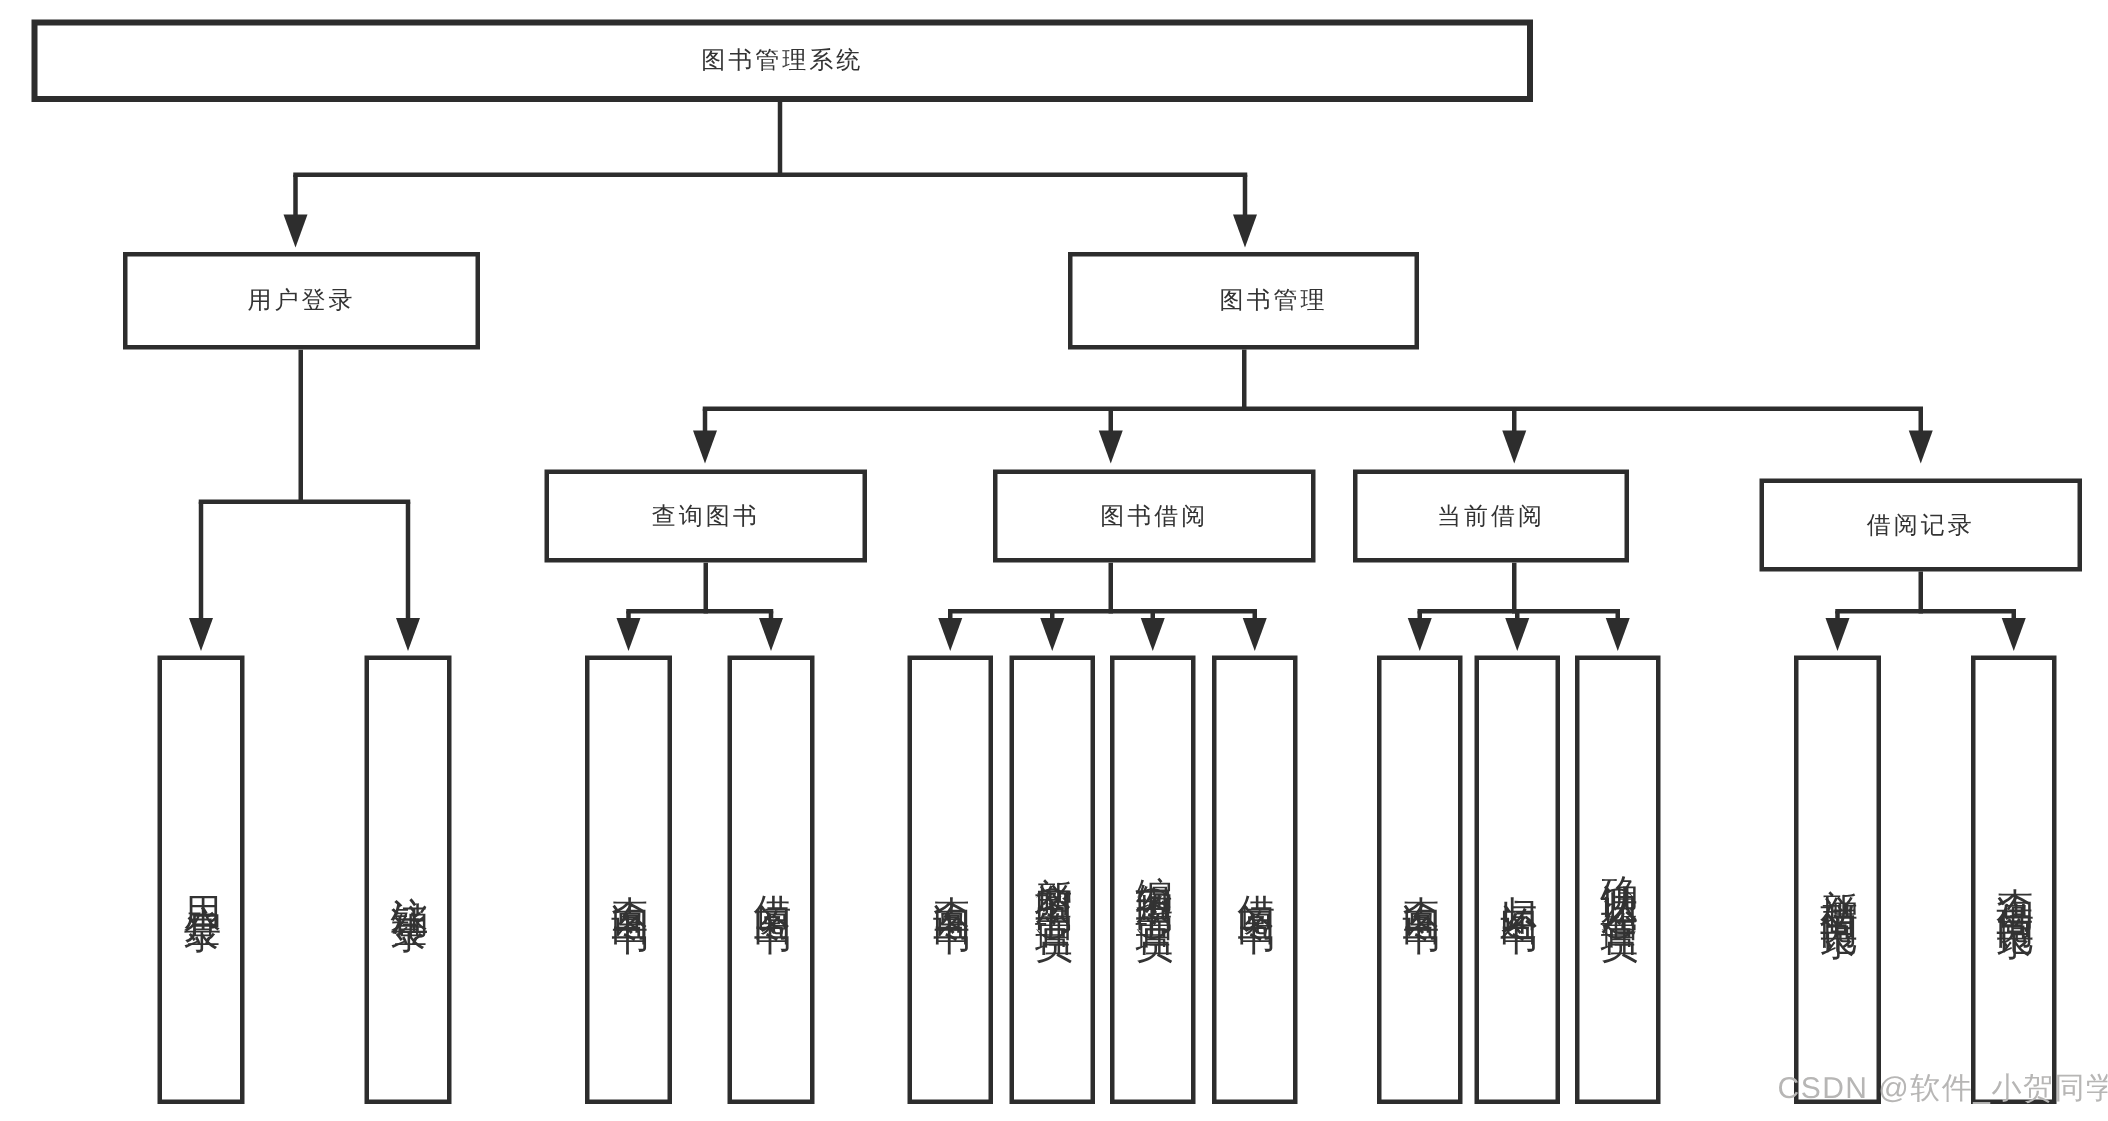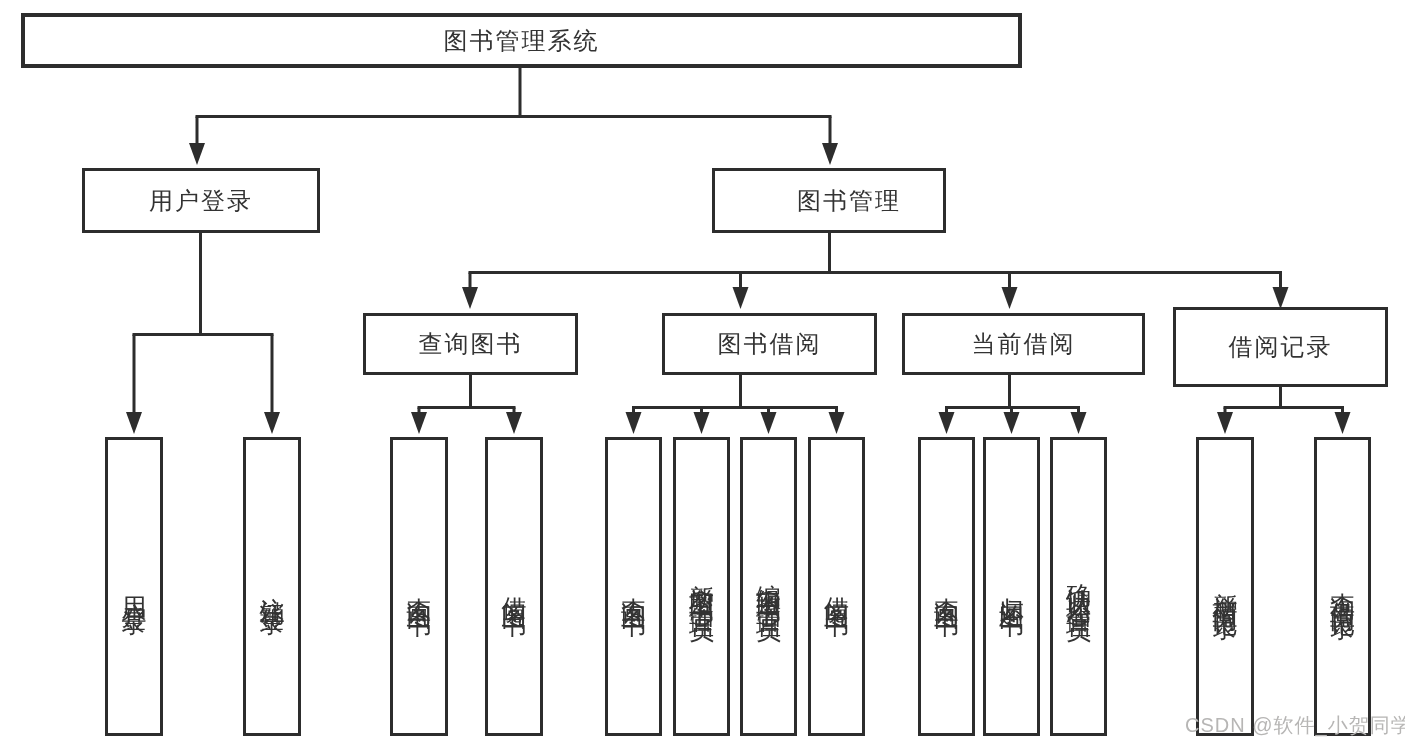--- a/index.html
+++ b/index.html
@@ -11,33 +11,33 @@
   }
   .connectors { position:absolute; left:0; top:0; width:1405px; height:747px; }
   .connectors line { stroke:var(--line,#2d2d2d); stroke-width:3; }
   .connectors path { fill:var(--line,#2d2d2d); stroke:none; }
   .box {
     position:absolute; background:#fff;
     border:3px solid var(--line,#2d2d2d);
     display:flex; align-items:center; justify-content:center;
     color:var(--text,#333);
   }
-  .box.h .lbl { font-size:24px; letter-spacing:2px; white-space:nowrap; }
+  .box.h .lbl { font-size:16px; letter-spacing:2px; white-space:nowrap; }
   .box.v { top:437px; height:299px; }
   .box.v .lbl {
     writing-mode:vertical-rl; text-orientation:mixed;
     font-size:25px; letter-spacing:5px; line-height:1; white-space:nowrap;
   }
   #b-root { left:21px;  top:13px;  width:1001px; height:55px; border-width:4px; }
   #b-l2-0 { left:82px;  top:168px; width:238px;  height:65px; }
   #b-l2-1 { left:712px; top:168px; width:234px;  height:65px;padding-left:40px; }
   #b-l3-0 { left:363px; top:313px; width:215px;  height:62px; }
   #b-l3-1 { left:662px; top:313px; width:215px;  height:62px; }
-  #b-l3-2 { left:902px; top:313px; width:243px;  height:62px;text-align:right; }
-  #b-l3-3 { left:1173px;top:307px; width:215px;  height:80px; }
+  #b-l3-2 { left:902px; top:313px; width:184px;  height:62px;text-align:right; }
+  #b-l3-3 { left:1173px;top:319px; width:215px;  height:62px; }
   #b-g1-0 { left:105px;  width:58px; }
   #b-g1-1 { left:243px;  width:58px; }
   #b-g2-0 { left:390px;  width:58px; }
   #b-g2-1 { left:485px;  width:58px; }
   #b-g3-0 { left:605px;  width:57px; }
   #b-g3-1 { left:673px;  width:57px; }
   #b-g3-2 { left:740px;  width:57px; }
   #b-g3-3 { left:808px;  width:57px; }
   #b-g4-0 { left:918px;  width:57px; }
   #b-g4-1 { left:983px;  width:57px; }

